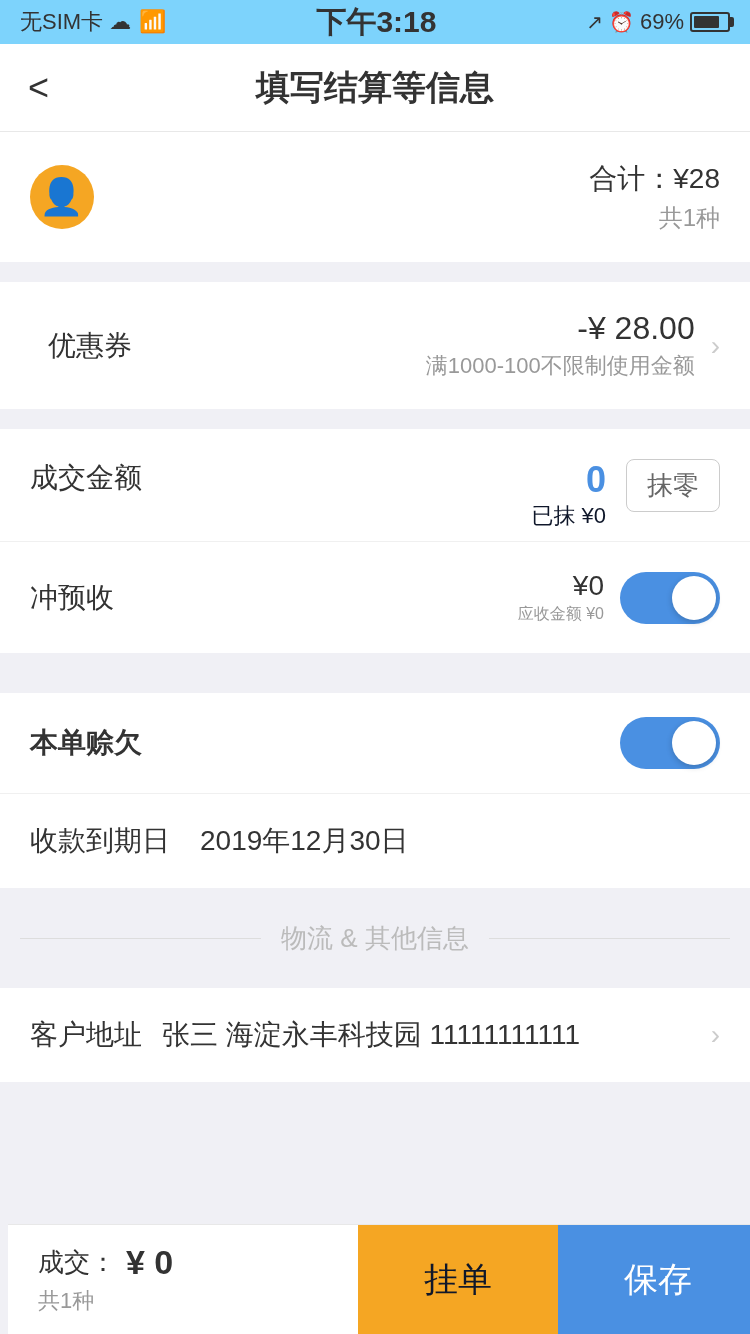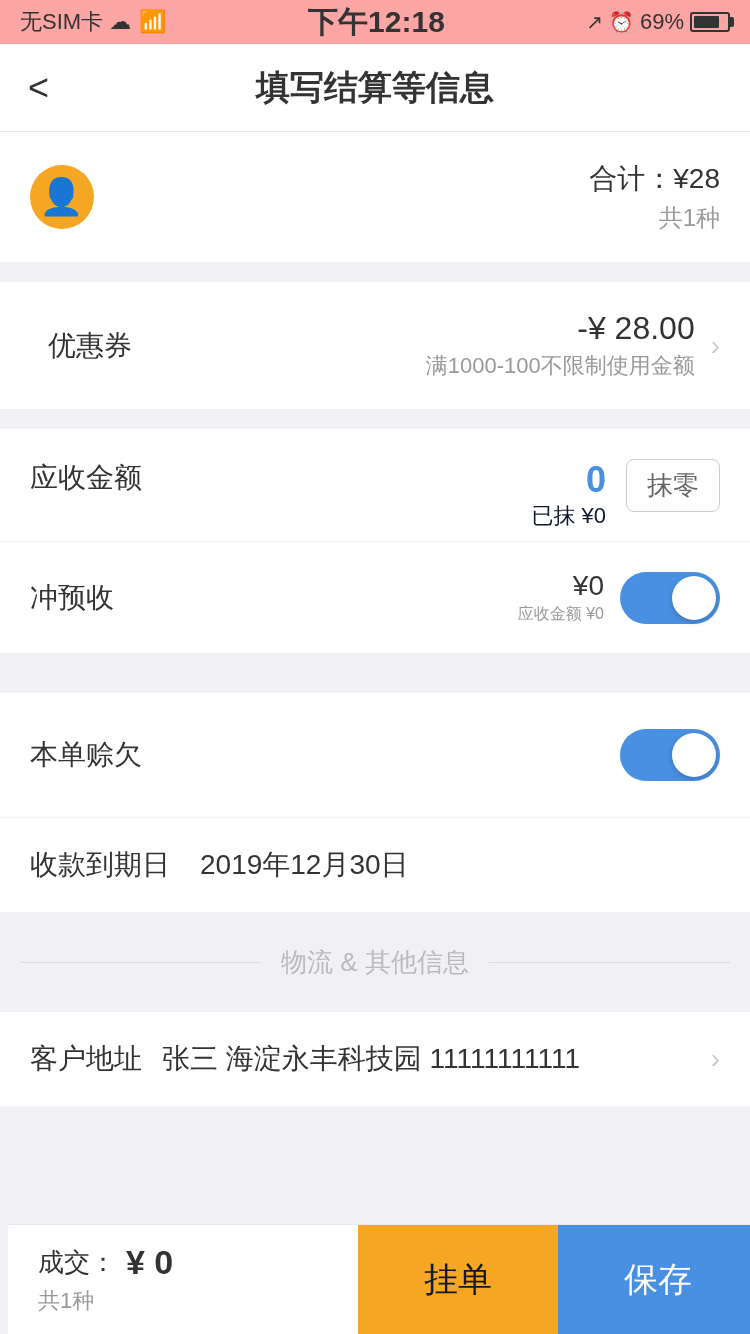--- a/index.html
+++ b/index.html
@@ -10,21 +10,21 @@
       font-family: -apple-system, "PingFang SC", "Helvetica Neue", Arial, sans-serif;
       background: #f0f0f5;
       font-size: 28px;
       color: #333;
       position: relative;
     }
 
     
     .status-bar {
       height: 44px;
-      background: #fca5a5;
+      background: #7dd3fc;
       display: flex;
       align-items: center;
       justify-content: space-between;
       padding: 0 20px;
       font-size: 24px;
       color: #333;
     }
     .status-left { display: flex; align-items: center; gap: 8px; }
     .status-center { font-size: 30px; font-weight: 600; }
     .status-right { display: flex; align-items: center; gap: 6px; font-size: 24px; }
@@ -231,21 +231,22 @@
 
     
     .debt-section {
       background: #fff;
       margin-top: 20px;
     }
     .debt-row {
       display: flex;
       align-items: center;
       justify-content: space-between;
-      padding: 36px 30px;
+      padding: 24px 30px;
+      font-weight: bold;
     }
     .debt-label {
       font-size: 28px;
       color: #333;
     }
 
     
     .due-date-row {
       padding: 28px 30px;
       border-top: 1px solid #f0f0f0;
@@ -358,21 +359,21 @@
     }
   </style>
 </head>
 <body>
 
 <div class="status-bar">
   <div class="status-left">
     <span style="font-size:22px;">无SIM卡 ☁</span>
     <span style="font-size:22px;">📶</span>
   </div>
-  <div class="status-center">下午12:18</div>
+  <div class="status-center">下午3:18</div>
   <div class="status-right">
     <span style="font-size:20px;">↗</span>
     <span style="font-size:20px;">⏰</span>
     <span style="font-size:22px;">69%</span>
     <div class="battery-icon">
       <div class="battery-fill"></div>
     </div>
   </div>
 </div>
 
@@ -410,21 +411,21 @@
         <span class="chevron-icon">›</span>
       </div>
     </div>
   </div>
 
   <div class="divider-section"></div>
 
   <div class="form-section">
 
     <div class="form-row" style="align-items:flex-start; padding-top:30px; padding-bottom:10px;">
-      <span class="form-label">应收金额</span>
+      <span class="form-label">成交金额</span>
       <div style="display:flex; align-items:flex-start; gap:20px;">
         <div class="amount-right-col">
           <div class="amount-input-val">0</div>
           <div class="already-rounded">已抹  ¥0</div>
         </div>
         <button class="round-zero-btn">抹零</button>
       </div>
     </div>
 
     <div class="form-row" style="border-bottom:none;">

